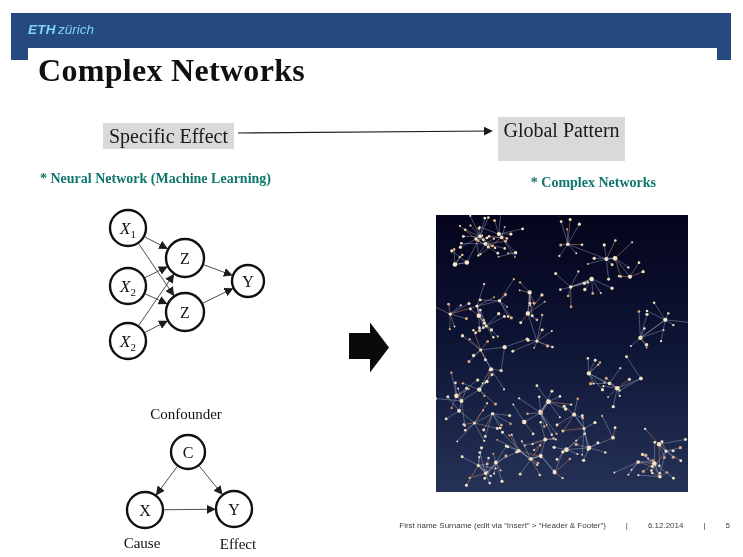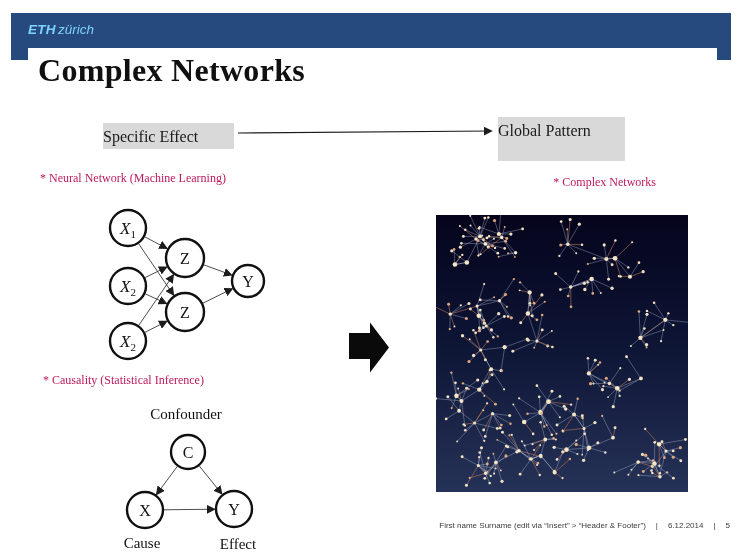--- a/index.html
+++ b/index.html
@@ -15,59 +15,58 @@
           background:var(--header-blue,#26497e);}
   .logo{position:absolute;left:17px;top:10px;color:#7dd3fc;
         font-family:"Liberation Sans",sans-serif;font-size:13.5px;line-height:14px;}
   .logo b{font-style:italic;font-weight:700;letter-spacing:.3px;}
   .logo span{font-style:italic;font-weight:400;margin-left:2px;}
 
   .title{position:absolute;left:38px;top:52px;margin:0;font-size:32px;font-weight:700;
          letter-spacing:.3px;color:#101010;}
 
   
-  .fbox{position:absolute;background:var(--box-gray,#d9d9d9);text-align:left;
-        font-size:16px;color:#1a1a1a;}
+  .fbox{position:absolute;background:var(--box-gray,#d9d9d9);text-align:center;
+        font-size:20px;color:#1a1a1a;}
   .fbox-left{left:103px;top:123px;width:131px;height:26px;line-height:27px;}
   .fbox-right{left:498px;top:117px;width:127px;height:44px;line-height:27px;}
 
   
-  .heading{position:absolute;font-weight:400;font-size:12px;color:#be185d;white-space:nowrap;}
+  .heading{position:absolute;font-weight:700;font-size:14px;color:#0f766e;white-space:nowrap;}
   .h-nn{left:40px;top:171px;}
   .h-causality{left:43px;top:373px;}
   .h-complex{left:404px;top:175px;width:252px;text-align:right;}
 
   
   .netimg{position:absolute;left:436px;top:215px;width:252px;height:277px;
           background:linear-gradient(180deg,var(--net-top,#05041c) 0%,#0d1434 45%,var(--net-bottom,#253257) 100%);}
   .netimg svg{display:block;}
 
   #overlay{position:absolute;left:0;top:0;pointer-events:none;}
 
-  .footer{position:absolute;top:521px;right:13px;display:flex;gap:10px;align-items:center;
+  .footer{position:absolute;top:521px;right:13px;display:flex;gap:20px;align-items:center;
           font-family:"Liberation Sans",sans-serif;font-size:8px;color:#3c3c3c;white-space:nowrap;}
 </style>
 </head>
 <body>
 
 <div class="slide">
 
   <div class="topbar">
     <div class="logo"><b>ETH</b><span>zürich</span></div>
   </div>
   <div class="tab-left"></div>
   <div class="tab-right"></div>
 
   <h1 class="title">Complex Networks</h1>
 
   <div class="fbox fbox-left">Specific Effect</div>
   <div class="fbox fbox-right">Global Pattern</div>
 
   <div class="heading h-nn">* Neural Network (Machine Learning)</div>
-  <div class="heading h-causality">* Causality (Statistical Inference)</div>
   <div class="heading h-complex">* Complex Networks</div>
 
   <div class="netimg">
     <svg id="network" width="252" height="277">
         <line x1="223.938314024359" y1="261.6759318378754" x2="218.44569492246956" y2="248.41303375875577" stroke="rgba(196,206,232,0.5)" stroke-width="0.7"></line>
         <line x1="229.29395976942033" y1="104.8681619912386" x2="204.4178713336587" y2="122.86560793733224" stroke="rgba(186,118,88,0.85)" stroke-width="0.7"></line>
         <line x1="18.959956046193838" y1="49.455650300718844" x2="30.861869310960174" y2="47.46835286356509" stroke="rgba(196,206,232,0.5)" stroke-width="0.7"></line>
         <line x1="79.6467678481713" y1="37.739117255900055" x2="65.66580458823591" y2="22.413235482294112" stroke="rgba(196,206,232,0.5)" stroke-width="0.7"></line>
         <line x1="82.98660262674093" y1="235.69654979370534" x2="95.01651463285089" y2="244.05117767024785" stroke="rgba(196,206,232,0.5)" stroke-width="0.7"></line>
         <line x1="204.9227987760678" y1="163.43877764744684" x2="181.25814349763095" y2="173.2433486948721" stroke="rgba(196,206,232,0.5)" stroke-width="0.7"></line>

